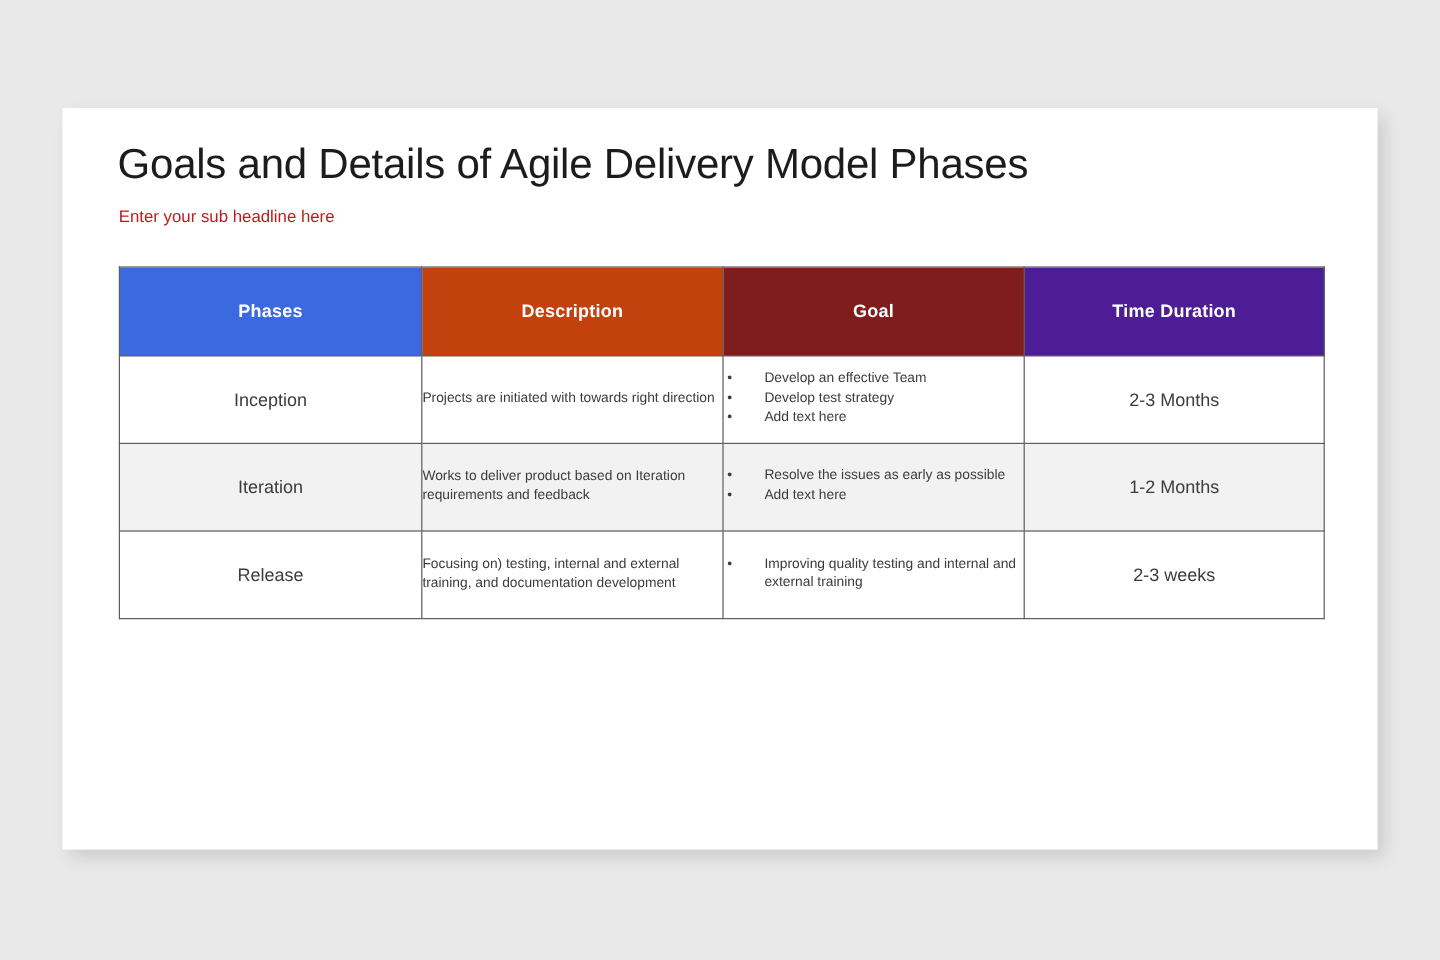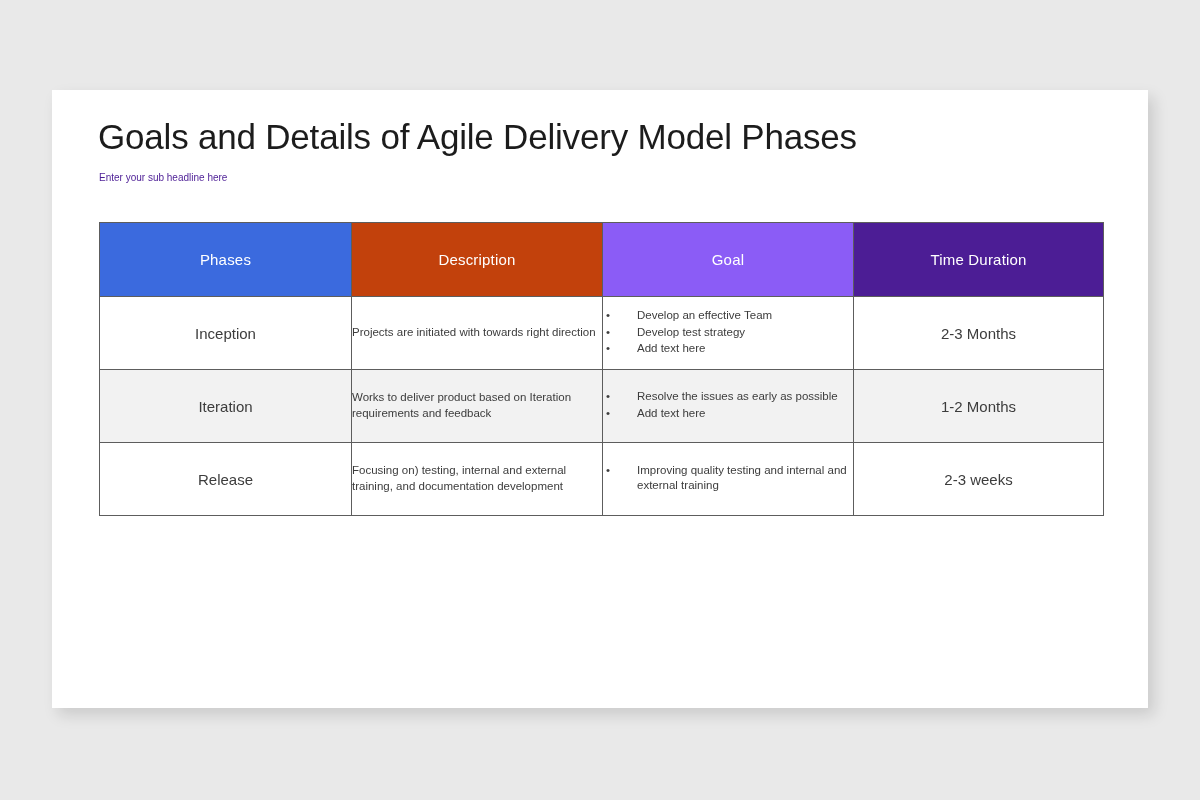--- a/index.html
+++ b/index.html
@@ -38,23 +38,23 @@
     color: #1c1c1c;
     letter-spacing: -0.2px;
     white-space: nowrap;
     font-family: "Liberation Sans", sans-serif;
   }
 
   .slide-subtitle {
     position: absolute;
     left: 47px;
     top: 82px;
-    font-size: 10px;
-    font-weight: 400;
-    color: #4c1d95;
+    font-size: 14px;
+    font-weight: 400;
+    color: #b91c1c;
     white-space: nowrap;
   }
 
   .phase-table {
     position: absolute;
     left: 47px;
     top: 132px;
     width: 1004px;
     border-collapse: collapse;
     table-layout: fixed;
@@ -70,27 +70,27 @@
   .col-desc     { width: 251px; }
   .col-goal     { width: 251px; }
   .col-duration { width: 250px; }
 
   .head-cell {
     height: 74px;
     text-align: center;
     vertical-align: middle;
     color: #ffffff;
     font-size: 15px;
-    font-weight: normal;
+    font-weight: bold;
     letter-spacing: 0.2px;
     border-color: #5d5d5d;
   }
   .head-phases   { background: #3b6ade; }
   .head-desc     { background: #c2410c; }
-  .head-goal     { background: #8b5cf6; }
+  .head-goal     { background: #7f1d1d; }
   .head-duration { background: #4c1d95; }
 
   .body-row { height: 73px; }
   .row-shaded td { background: #f2f2f2; }
   .row-plain  td { background: #ffffff; }
 
   .cell-phase {
     text-align: center;
     font-size: 15px;
     color: #3c3c3c;

